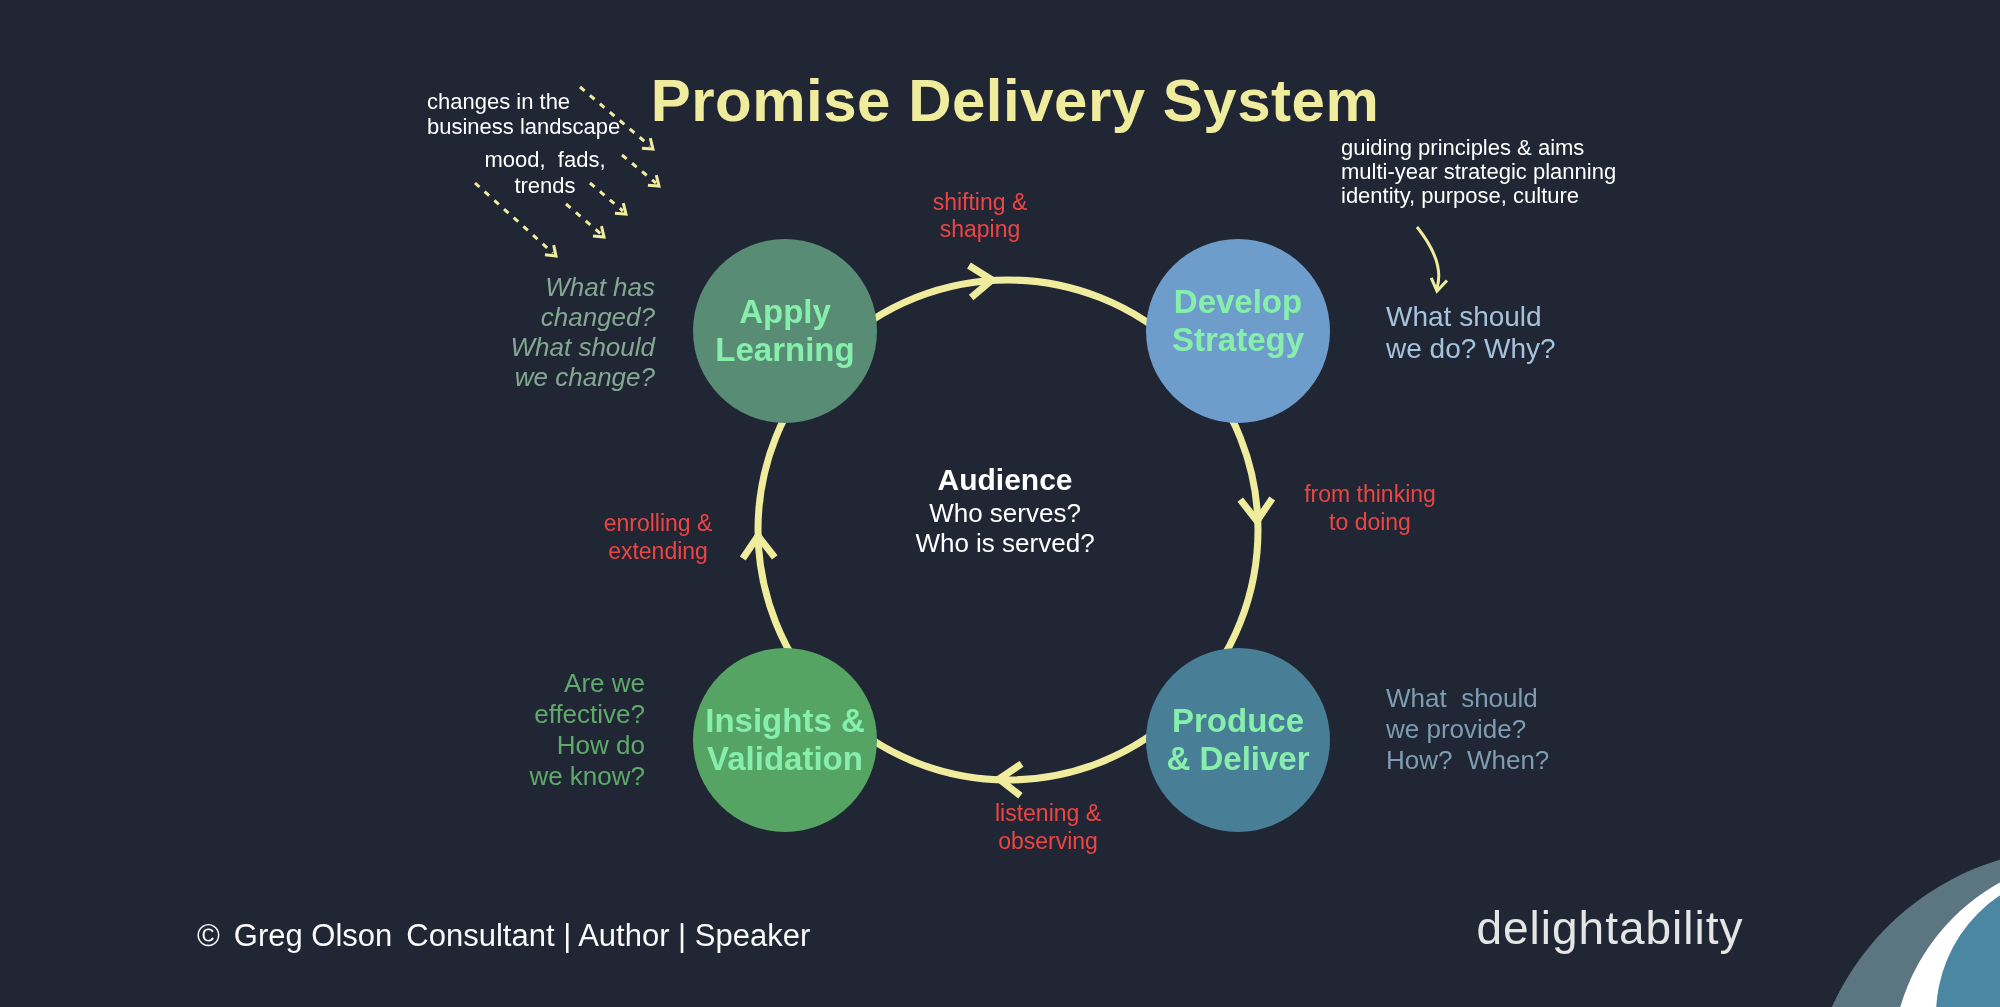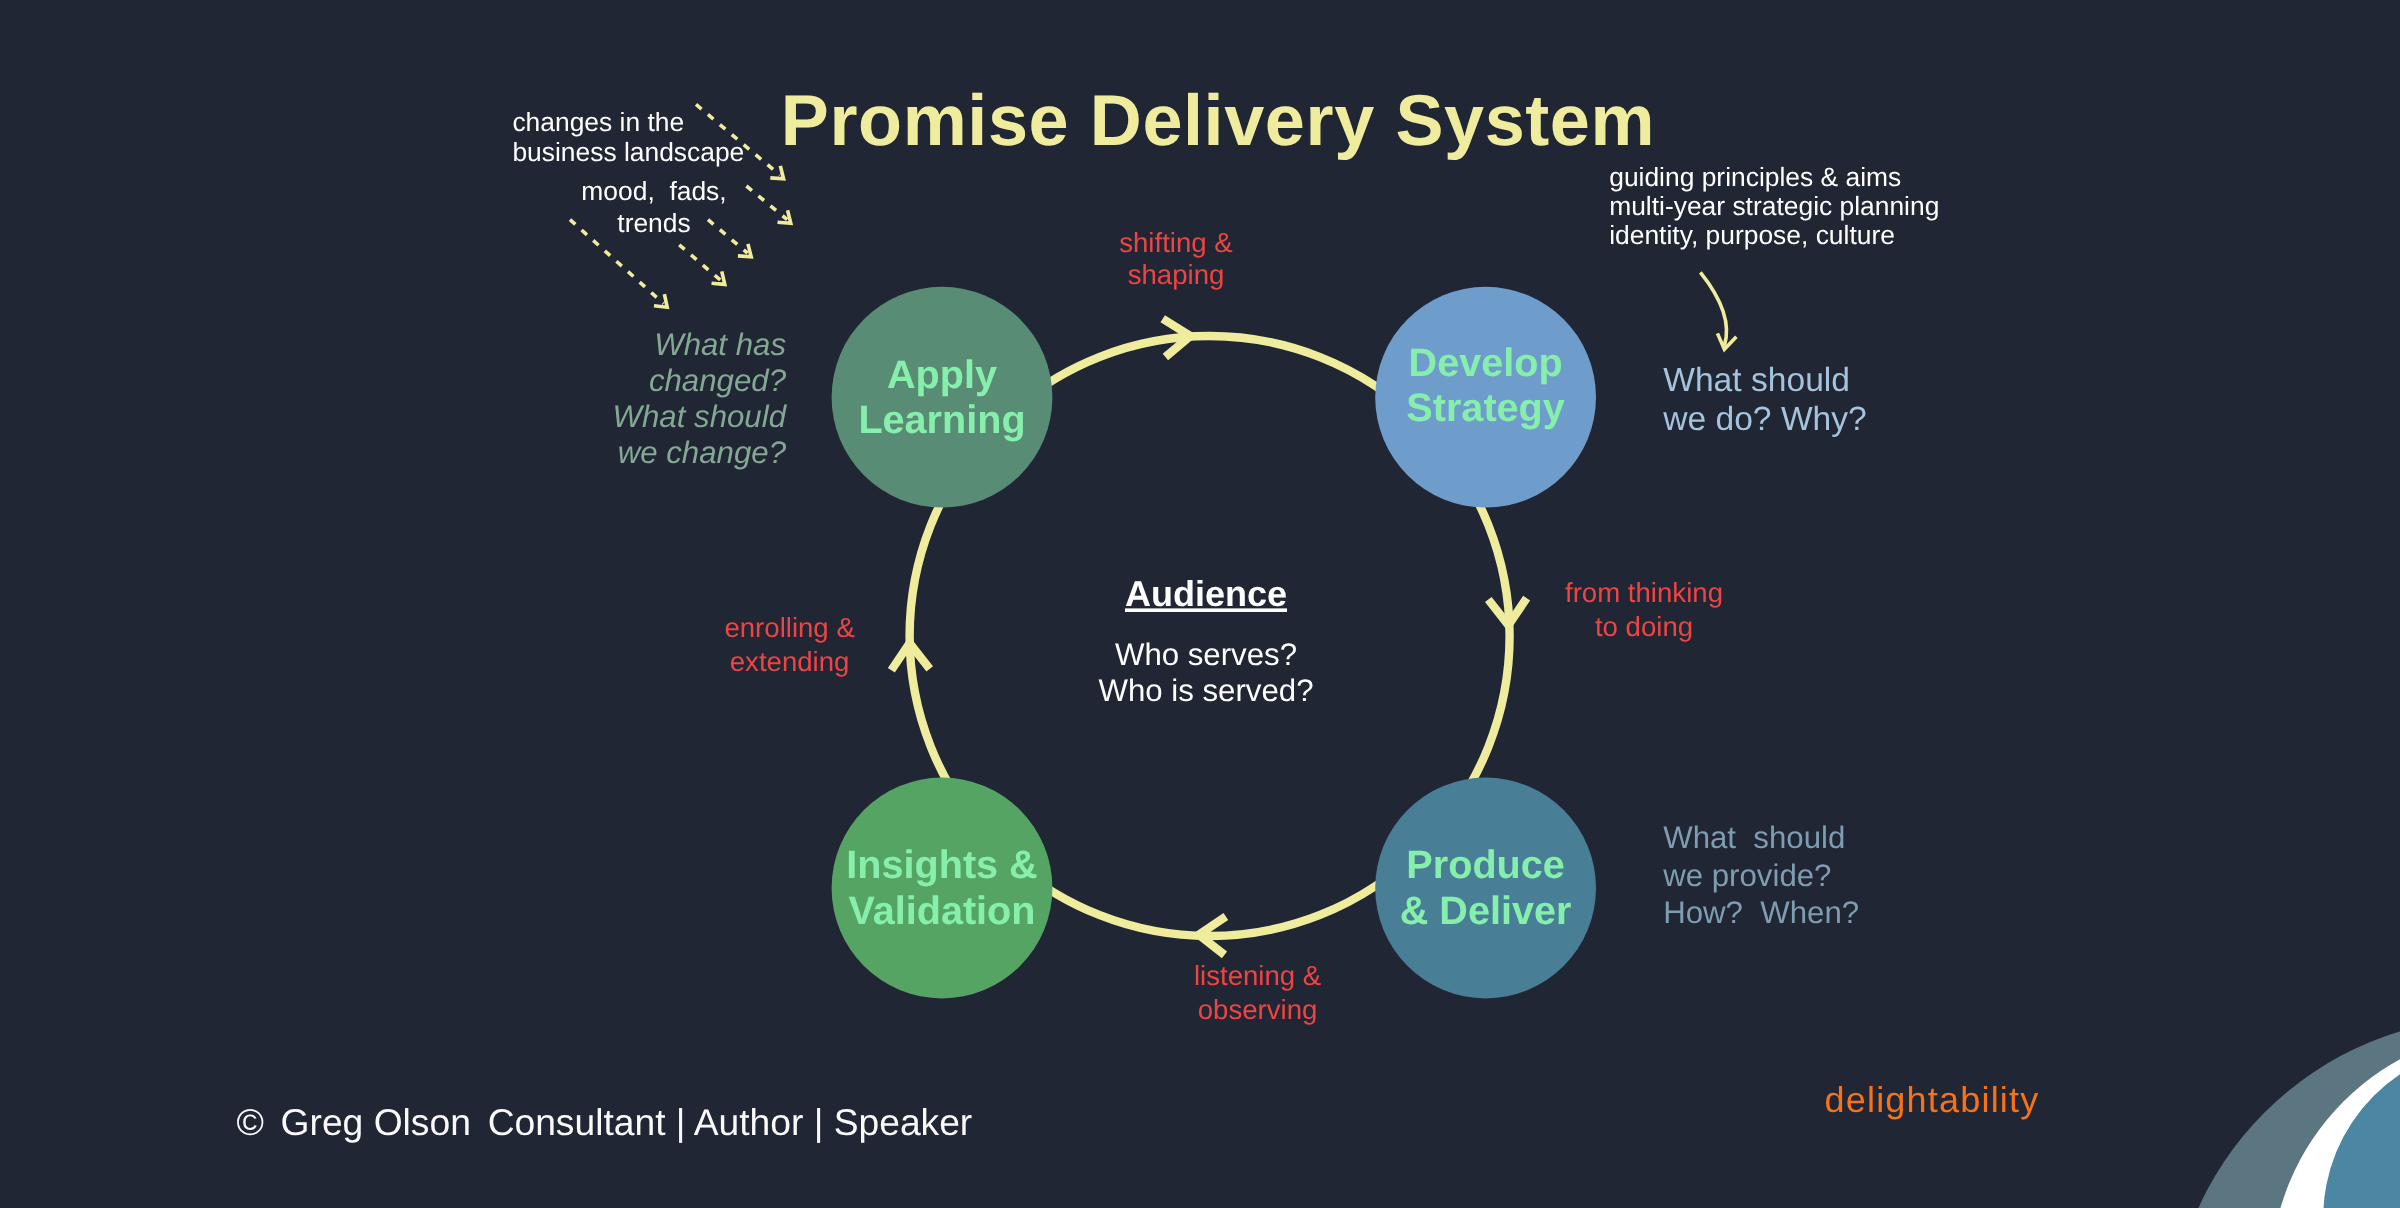--- a/index.html
+++ b/index.html
@@ -40,28 +40,28 @@
   
   .node-label{width:184px;height:184px;display:flex;align-items:center;justify-content:center;
               text-align:center;color:#86efac;font-size:33px;font-weight:700;line-height:38px;}
   .node-apply{left:693px;top:239px;}
   .node-develop{left:1146px;top:229px;}
   .node-insights{left:693px;top:648px;}
   .node-produce{left:1146px;top:648px;}
 
   
   .audience{left:855px;top:462px;width:300px;text-align:center;color:#FFFFFF;}
-  .audience h3{margin:16px;font-size:30px;font-weight:700;line-height:36px;text-decoration:underline;}
+  .audience h3{margin:0;font-size:30px;font-weight:700;line-height:36px;}
   .audience .line{font-size:26px;line-height:30px;}
 
   
   .footer-left{left:197px;top:918px;display:flex;gap:14px;color:#FAFAFA;font-size:31px;}
   .footer-email{left:917px;top:920px;width:366px;text-align:center;color:#FAFAFA;font-size:29px;}
-  .footer-brand{left:1465px;top:901px;width:290px;text-align:center;color:#f97316;
-                font-size:30px;font-weight:300;letter-spacing:1px;}
+  .footer-brand{left:1465px;top:901px;width:290px;text-align:center;color:#e5e5e5;
+                font-size:46px;font-weight:300;letter-spacing:1px;}
 </style>
 </head>
 <body>
 
 <div class="stage" style="background: rgb(32, 38, 51);">
 
   <svg width="2000" height="1007" viewBox="0 0 2000 1007">
 
     <g>
       <circle cx="2078" cy="1118" r="270" fill="#5C7681"></circle>
@@ -166,20 +166,26 @@
   <div class="abs question q-apply" style="color: rgb(132, 168, 147); font-style: italic;">
     <div class="line">What has</div>
     <div class="line">changed?</div>
     <div class="line">What should</div>
     <div class="line">we change?</div>
   </div>
   <div class="abs question q-develop" style="color: rgb(166, 195, 222);">
     <div class="line">What should</div>
     <div class="line">we do? Why?</div>
   </div>
+  <div class="abs question q-insights" style="color: rgb(95, 169, 108);">
+    <div class="line">Are we</div>
+    <div class="line">effective?</div>
+    <div class="line">How do</div>
+    <div class="line">we know?</div>
+  </div>
   <div class="abs question q-produce" style="color: rgb(126, 157, 178);">
     <div class="line">What  should</div>
     <div class="line">we provide?</div>
     <div class="line">How?  When?</div>
   </div>
 
   <div class="abs audience">
     <h3>Audience</h3>
     <div class="line">Who serves?</div>
     <div class="line">Who is served?</div>

